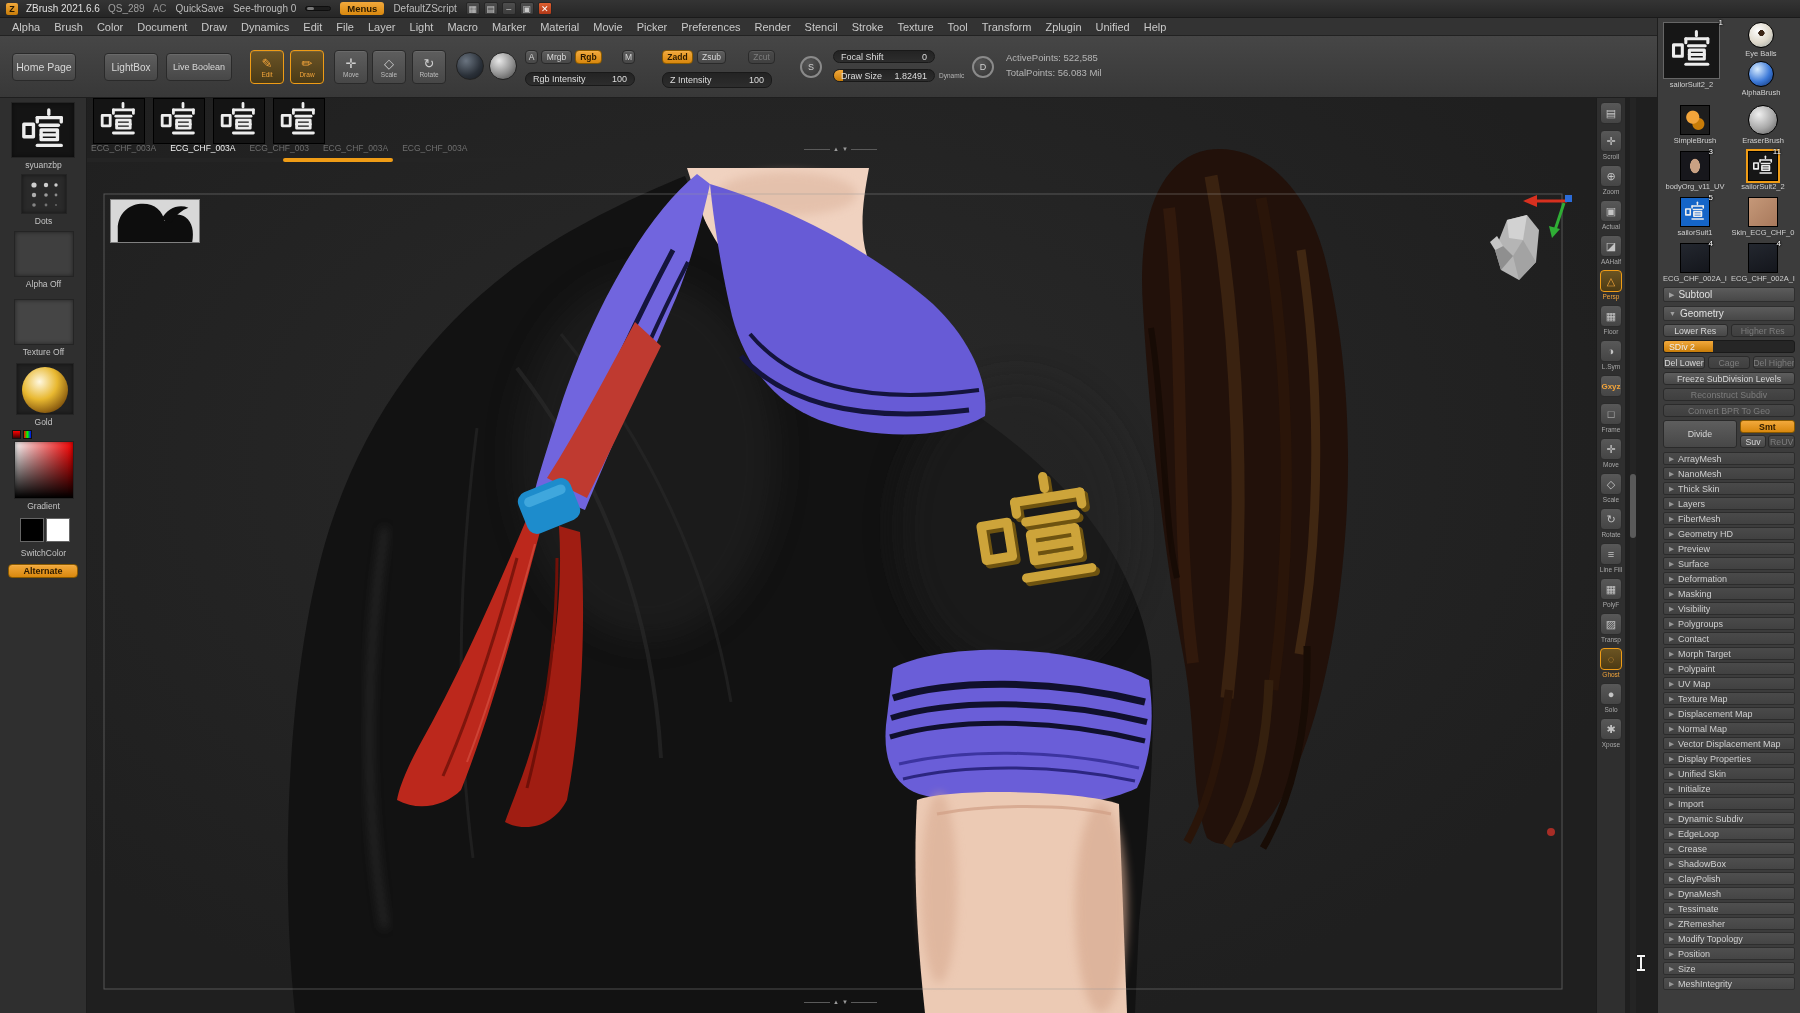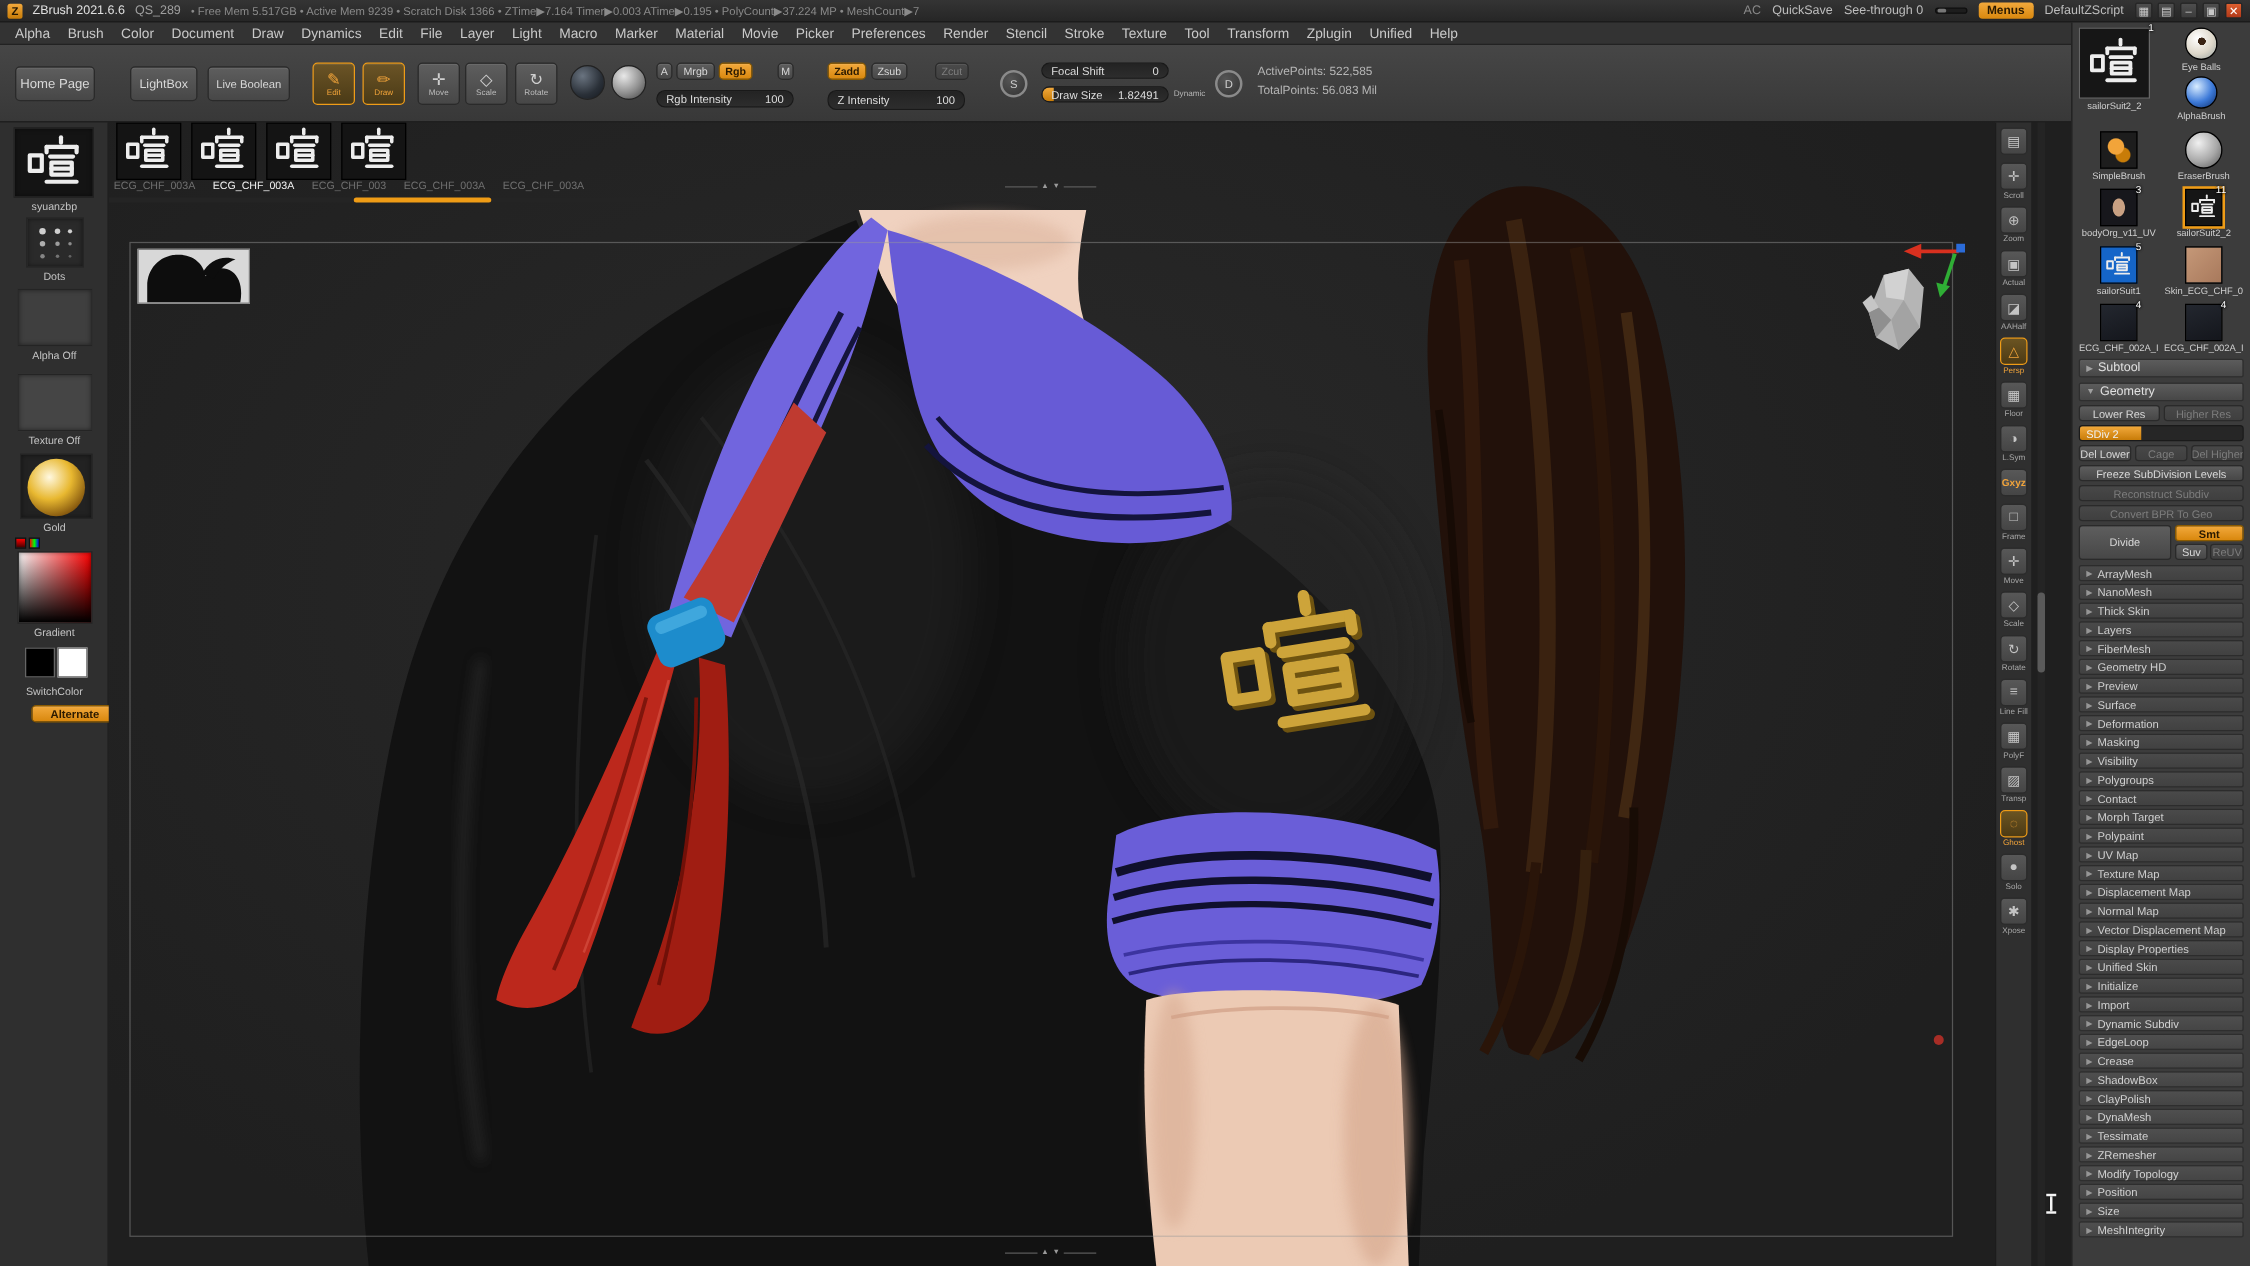--- a/index.html
+++ b/index.html
@@ -156,21 +156,20 @@
     </symbol>
   </defs>
 </svg>
 
 <div class="app">
 
   <div class="titlebar">
     <div class="tb-logo">Z</div>
     <span class="tb-title">ZBrush 2021.6.6</span>
     <span class="tb-doc">QS_289</span>
-    <span class="tb-stats">• Free Mem 5.517GB • Active Mem 9239 • Scratch Disk 1366 • ZTime▶7.164 Timer▶0.003 ATime▶0.195 • PolyCount▶37.224 MP • MeshCount▶7</span>
     <div class="tb-right">
       <span class="tb-ac">AC</span>
       <span>QuickSave</span>
       <span>See-through 0</span>
       <span class="see-slider">
           <i></i>
         </span>
       <span class="tb-btn">Menus</span>
       <span>DefaultZScript</span>
       <span class="win-icons">
@@ -348,21 +347,21 @@
     </div>
     <div class="tile" style="left:14px;top:343px;width:60px;height:58px;background:linear-gradient(to bottom,rgba(0,0,0,0),#000),linear-gradient(to right,#fff,#f00);"></div>
     <div class="lt-label" style="top:403px;">Gradient</div>
 
     <div style="position:absolute;left:16px;top:418px;width:58px;height:30px;">
       <span style="position:absolute;right:4px;top:2px;width:24px;height:24px;background:#fff;border:1px solid #666;"></span>
       <span style="position:absolute;left:4px;top:2px;width:24px;height:24px;background:#000;border:1px solid #666;"></span>
     </div>
     <div class="lt-label" style="top:450px;">SwitchColor</div>
 
-    <div class="btn orange" style="position:absolute;left:25px;top:466px;width:70px;height:14px;font-size:9px;">Alternate</div>
+    <div class="btn orange" style="position:absolute;left:8px;top:466px;width:70px;height:14px;font-size:9px;">Alternate</div>
   </div>
 
   <div class="canvas">
     <svg class="scene" viewBox="0 0 1509 915" preserveAspectRatio="none" aria-label="喧">
       <defs>
         <filter id="f1" x="-50%" y="-50%" width="200%" height="200%">
             <feGaussianBlur stdDeviation="16"></feGaussianBlur>
           </filter>
         <filter id="f2" x="-50%" y="-50%" width="200%" height="200%">
             <feGaussianBlur stdDeviation="5"></feGaussianBlur>

